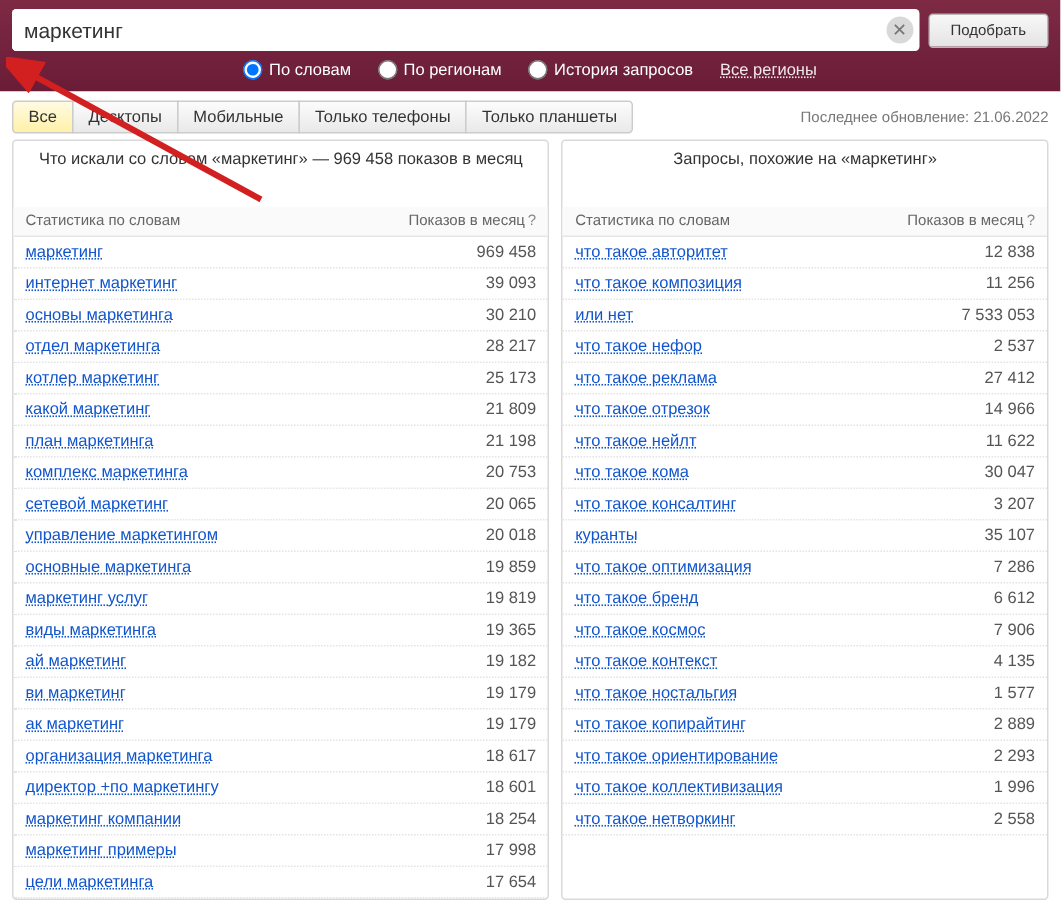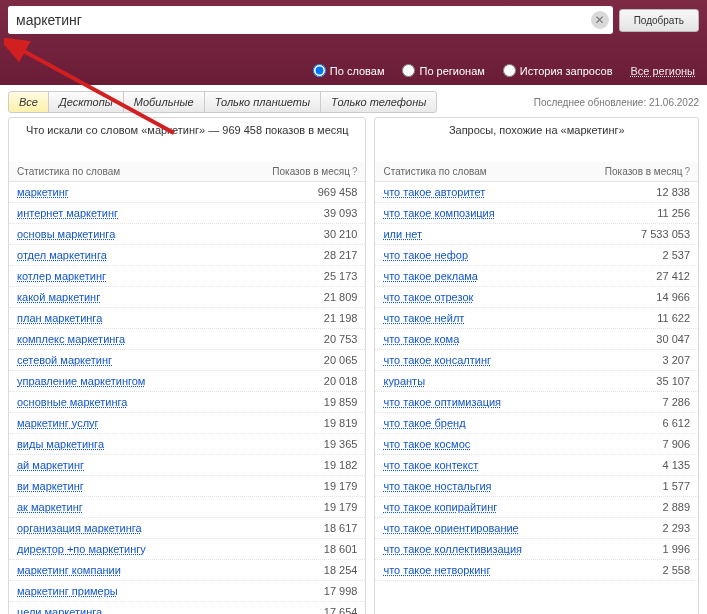--- a/index.html
+++ b/index.html
@@ -52,37 +52,36 @@
     font-size: 10px;
     color: #333;
     cursor: pointer;
     margin-left: 6px;
   }
   .searchwrap { display:flex; align-items:center; }
   .searchwrap .searchbar { flex:1; }
   .radios {
     display:flex;
     align-items:center;
-    justify-content:flex-end;
+    justify-content:center;
     padding: 6px 4px 8px 4px;
     color: #fff;
     font-size: 11px;
-    margin-top: 24px;
   }
   .radios label { display:flex; align-items:center; gap:4px; margin-right:18px; cursor:pointer;}
   .radios input[type=radio]{ margin:0; }
   .allregions { color:#fff; text-decoration: underline dotted; opacity:.9; font-size:11px; }
   .tabsrow {
     display:flex;
     align-items:center;
     justify-content:space-between;
     padding: 6px 8px 4px 8px;
     background:#fff;
   }
-  .tabs { display:flex; gap:0;font-style:italic; }
+  .tabs { display:flex; gap:0; }
   .tab {
     border:1px solid #ccc;
     background: linear-gradient(#fcfcfc,#e9e9e9);
     padding: 4px 10px;
     font-size: 11px;
     color:#333;
     cursor:pointer;
     margin-left:-1px;
   }
   .tab:first-child { border-radius:3px 0 0 3px; margin-left:0;}
@@ -175,22 +174,22 @@
       </marker>
     </defs>
     <line x1="170" y1="95" x2="14" y2="10" stroke="#d21f1f" stroke-width="4" marker-end="url(#ah)"></line>
   </svg>
 
   <div class="tabsrow">
     <div class="tabs">
       <div class="tab active">Все</div>
       <div class="tab">Десктопы</div>
       <div class="tab">Мобильные</div>
+      <div class="tab">Только телефоны</div>
       <div class="tab">Только планшеты</div>
-      <div class="tab">Только телефоны</div>
     </div>
     <div class="updated">Последнее обновление: 21.06.2022</div>
   </div>
 
   <div class="panels">
     <div class="panel" style="flex:1.05">
       <div class="ptitle">Что искали со словом «маркетинг» — 969 458 показов в месяц</div>
       <div class="theadrow">
         <span>Статистика по словам</span>
         <span><span>Показов в месяц</span><span class="q">?</span></span>

